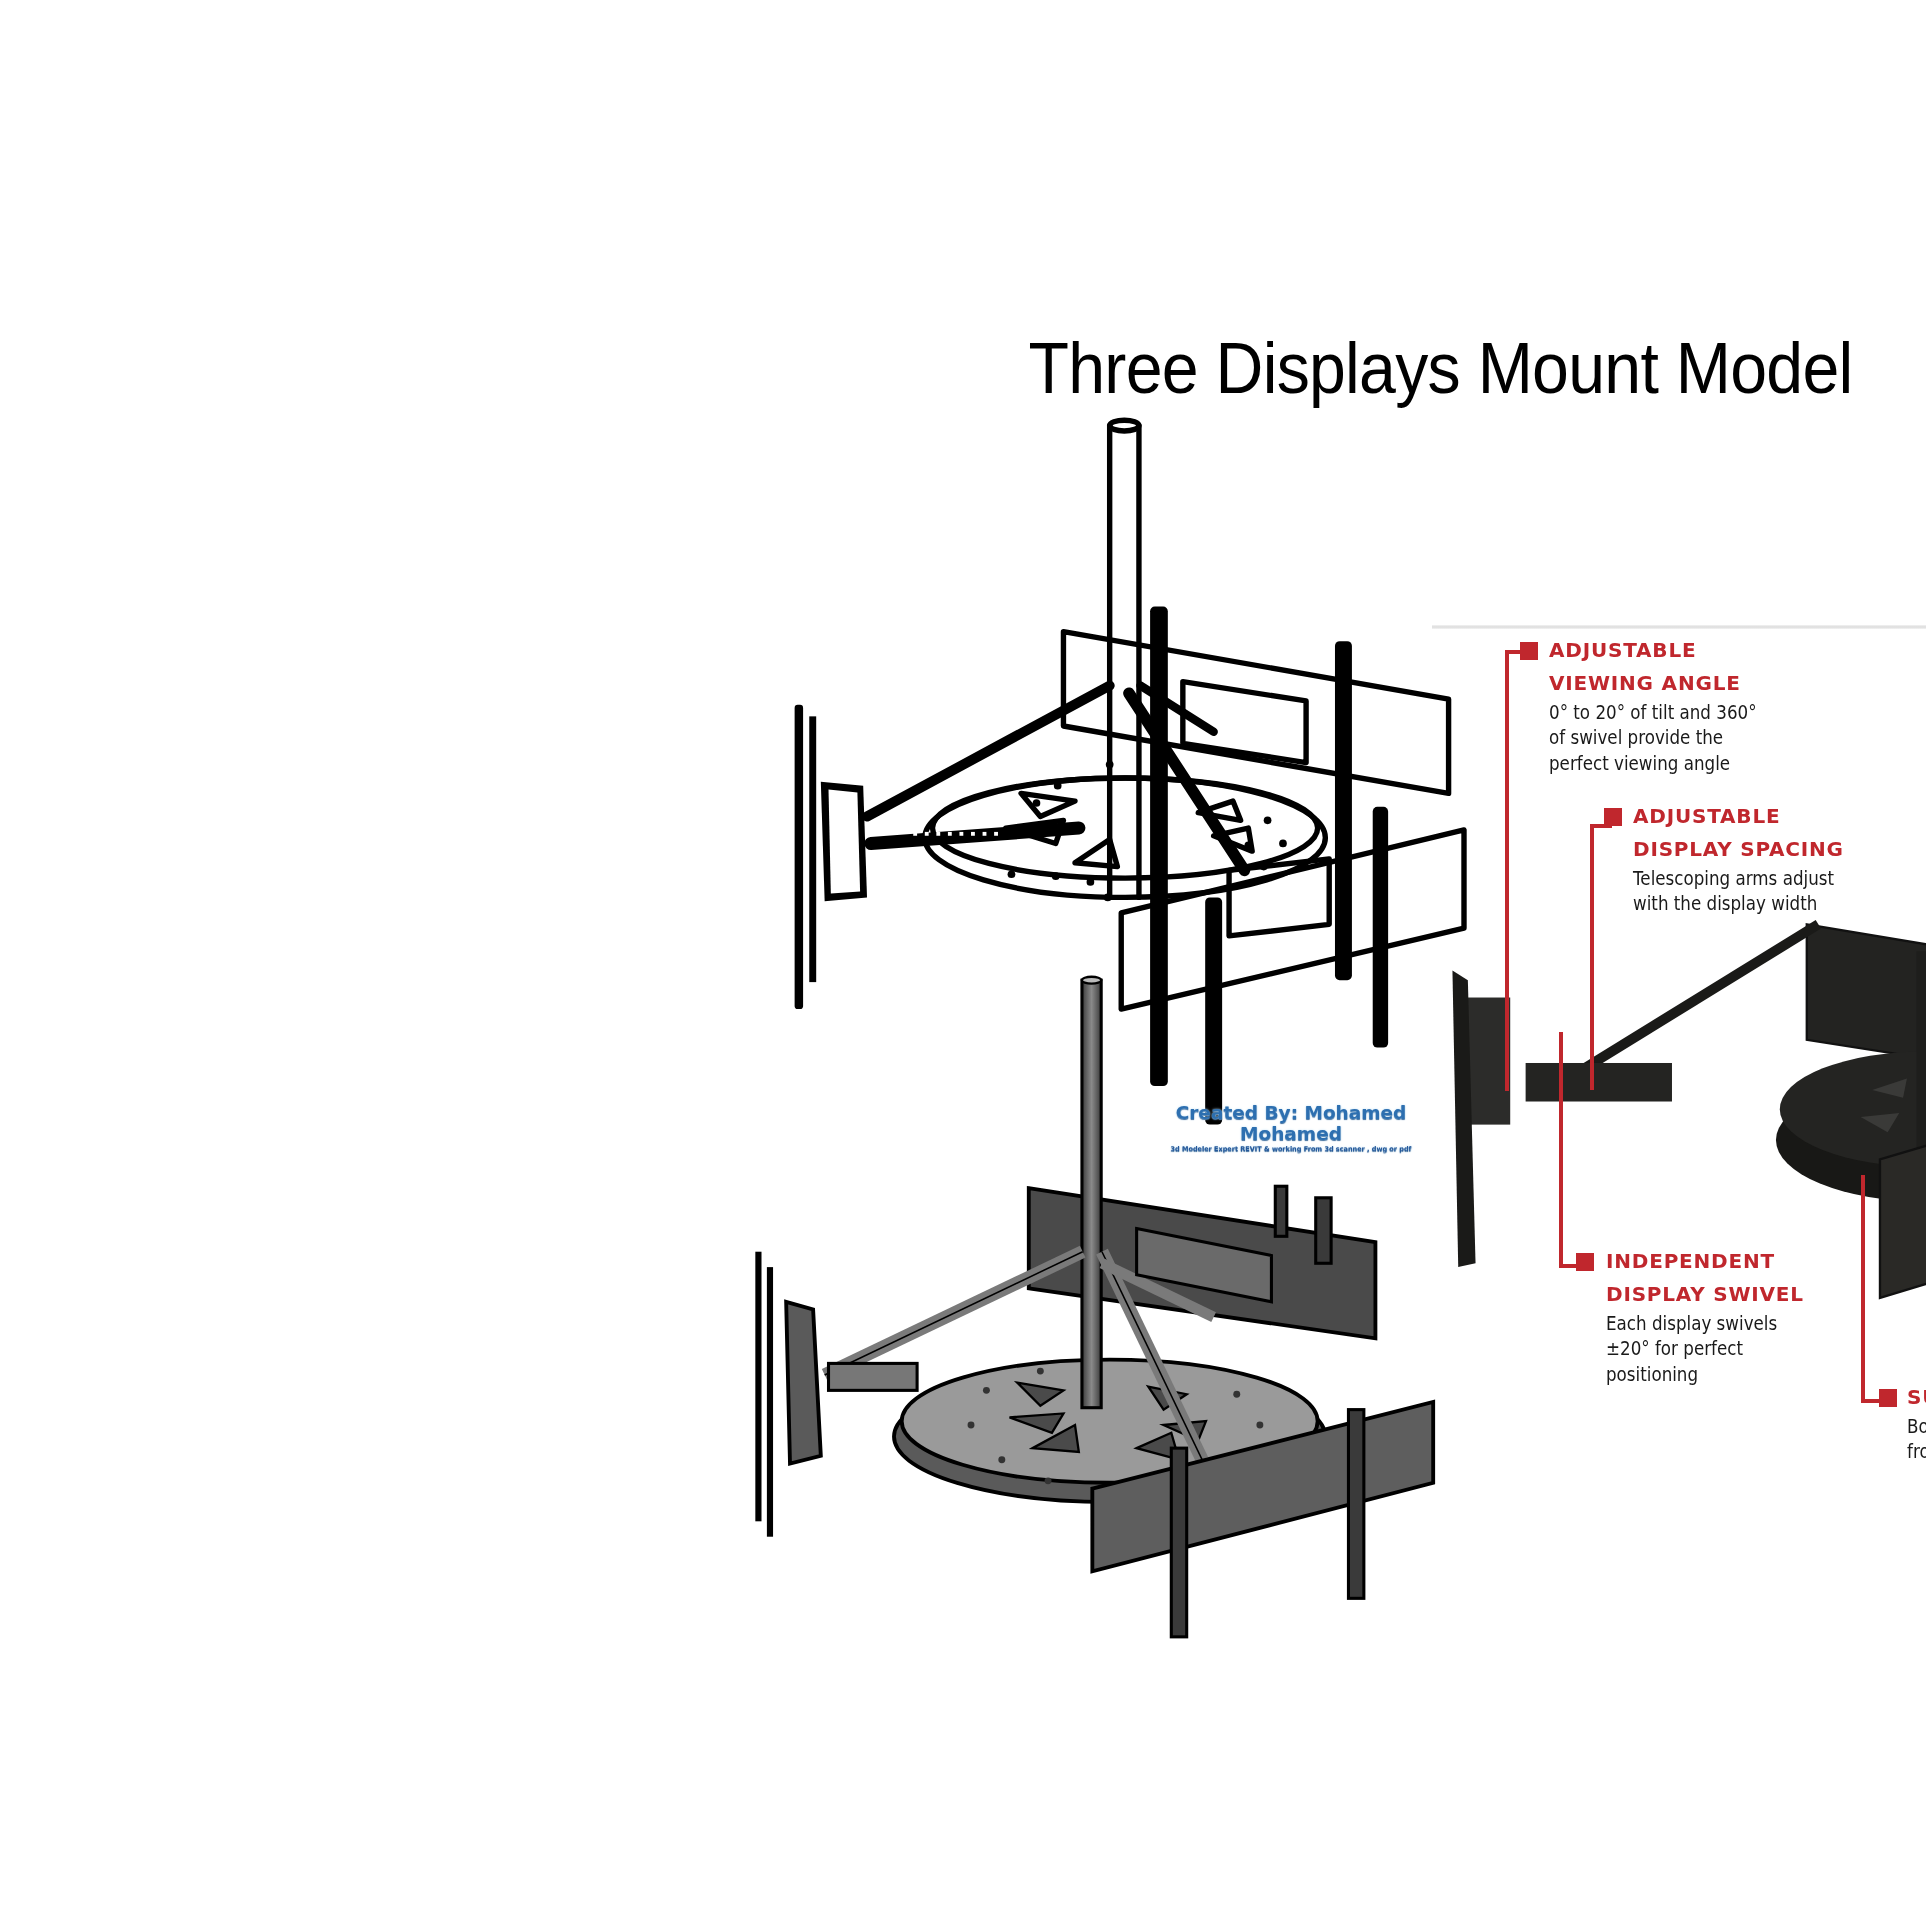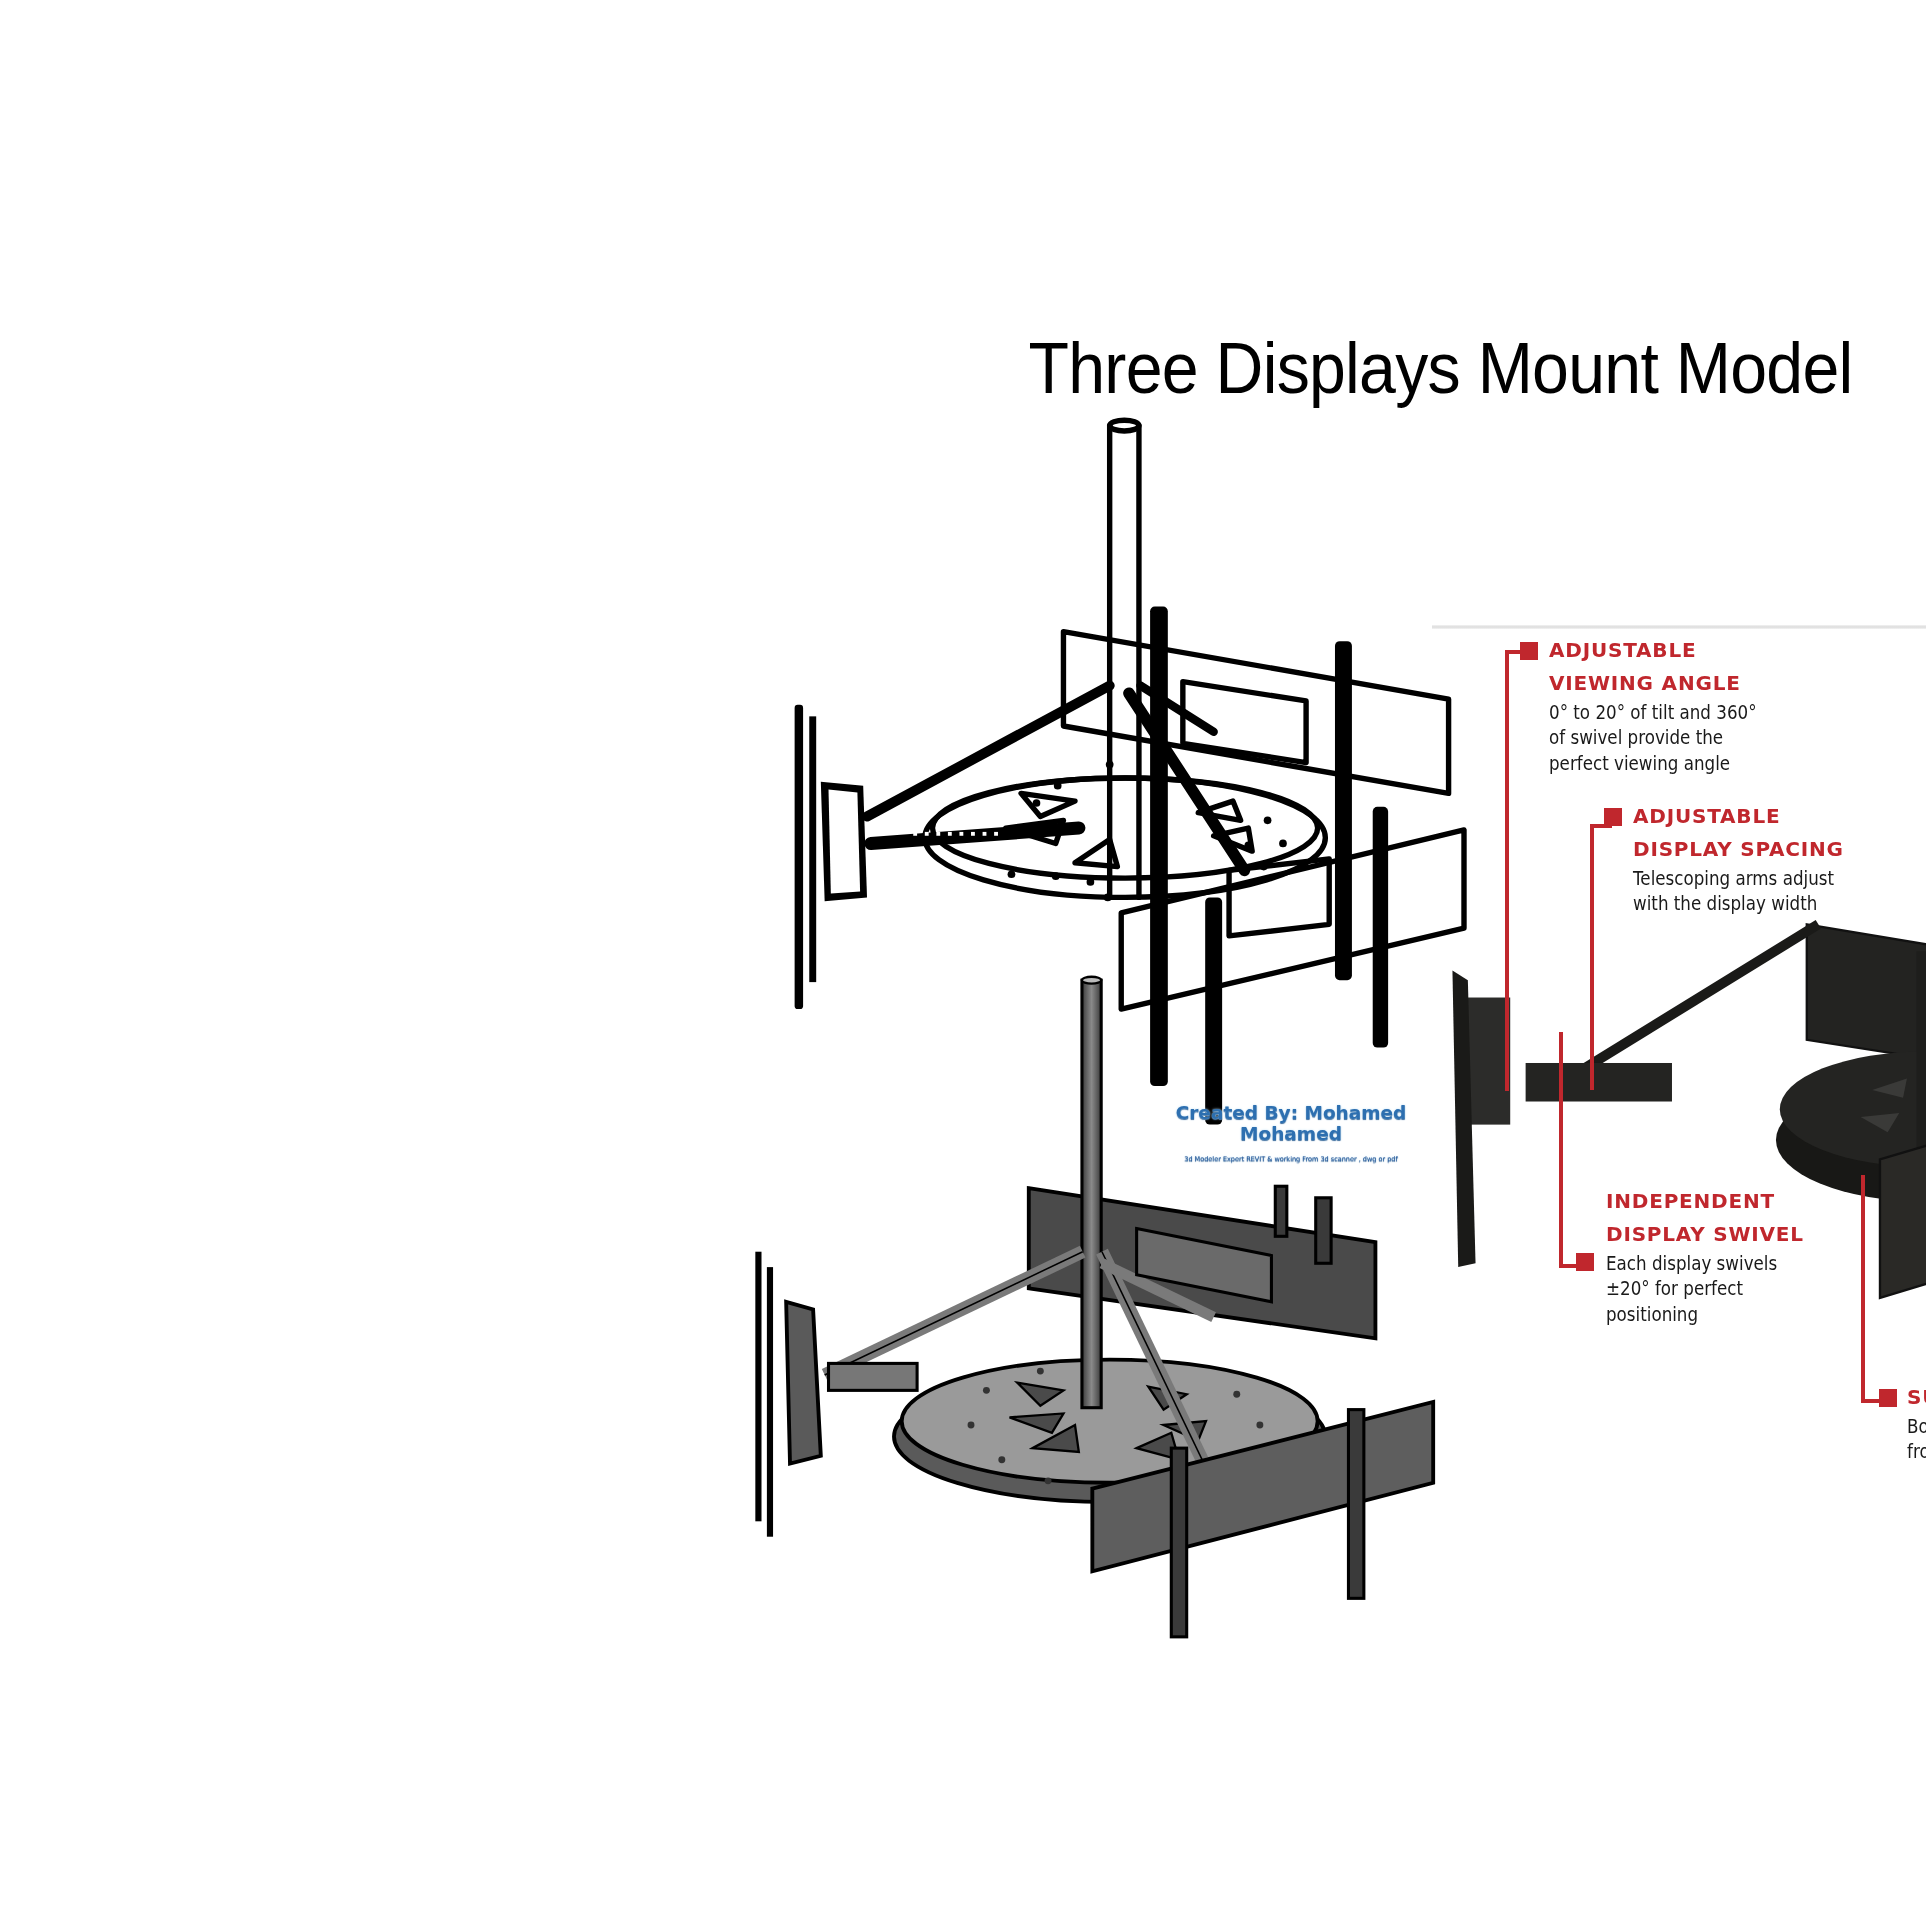--- a/index.html
+++ b/index.html
@@ -7,21 +7,21 @@
   .abs { position:absolute; }
   .title { left:0; width:2881px; top:327px; text-align:center; font-size:72px; color:#000; font-family:"Liberation Sans", sans-serif; letter-spacing:-0.8px; transform:scaleX(0.92); transform-origin:center; }
   .divider { left:1432px; top:625px; width:896px; height:3.5px; background:linear-gradient(#f3f3f3,#dcdcdc,#f3f3f3); }
   .callout { position:absolute; font-family:"DejaVu Sans", sans-serif; }
   .callout .head { color:#c0272d; font-weight:bold; font-size:20px; line-height:33px; letter-spacing:0.8px; white-space:pre-line; }
   .callout .body { color:#1a1a1a; font-size:19px; line-height:25.4px; white-space:pre-line; transform:scaleX(0.88); transform-origin:left; }
   .sq { position:absolute; width:17.7px; height:17.7px; background:#c0272d; }
   .lead { position:absolute; background:#c0272d; }
   .wm { left:1133px; top:1102px; width:316px; text-align:center; font-family:"DejaVu Sans", sans-serif; color:#2d6fb0; text-shadow:0 0 2.3px #bfe0f5, 0 0.8px 0.8px #1d4f85; }
   .wm .l1 { font-size:18.5px; font-weight:bold; }
-  .wm .l2 { font-size:6.5px; font-weight:normal; margin-top:11px; color:#25589a; }
+  .wm .l2 { font-size:6.5px; font-weight:bold; margin-top:1px; color:#25589a; }
   svg { position:absolute; overflow:visible; }
 </style>
 </head>
 <body>
 
 <div class="abs title">Three Displays Mount Model</div>
 
 <svg class="abs" style="left:0;top:0" width="2705" height="1913" viewBox="0 0 7021 4967">
   <g fill="none" stroke="#000" stroke-width="14" stroke-linejoin="round" stroke-linecap="round">
 
@@ -220,21 +220,21 @@
 
 <div class="sq" style="left:1604px;top:808px;"></div>
 <div class="callout" style="left:1633px;top:800px;width:308px;">
   <div class="head">ADJUSTABLE
 DISPLAY SPACING</div>
   <div class="body">Telescoping arms adjust
 with the display width</div>
 </div>
 
 <div class="sq" style="left:1576px;top:1253px;"></div>
-<div class="callout" style="left:1606px;top:1185px;width:270px;">
+<div class="callout" style="left:1606px;top:1245px;width:270px;">
   <div class="head">INDEPENDENT
 DISPLAY SWIVEL</div>
   <div class="body">Each display swivels
 ±20° for perfect
 positioning</div>
 </div>
 
 <div class="sq" style="left:1879px;top:1389px;"></div>
 <div class="callout" style="left:1907px;top:1381px;width:347px;">
   <div class="head">SUPERIOR AESTHETICS</div>

